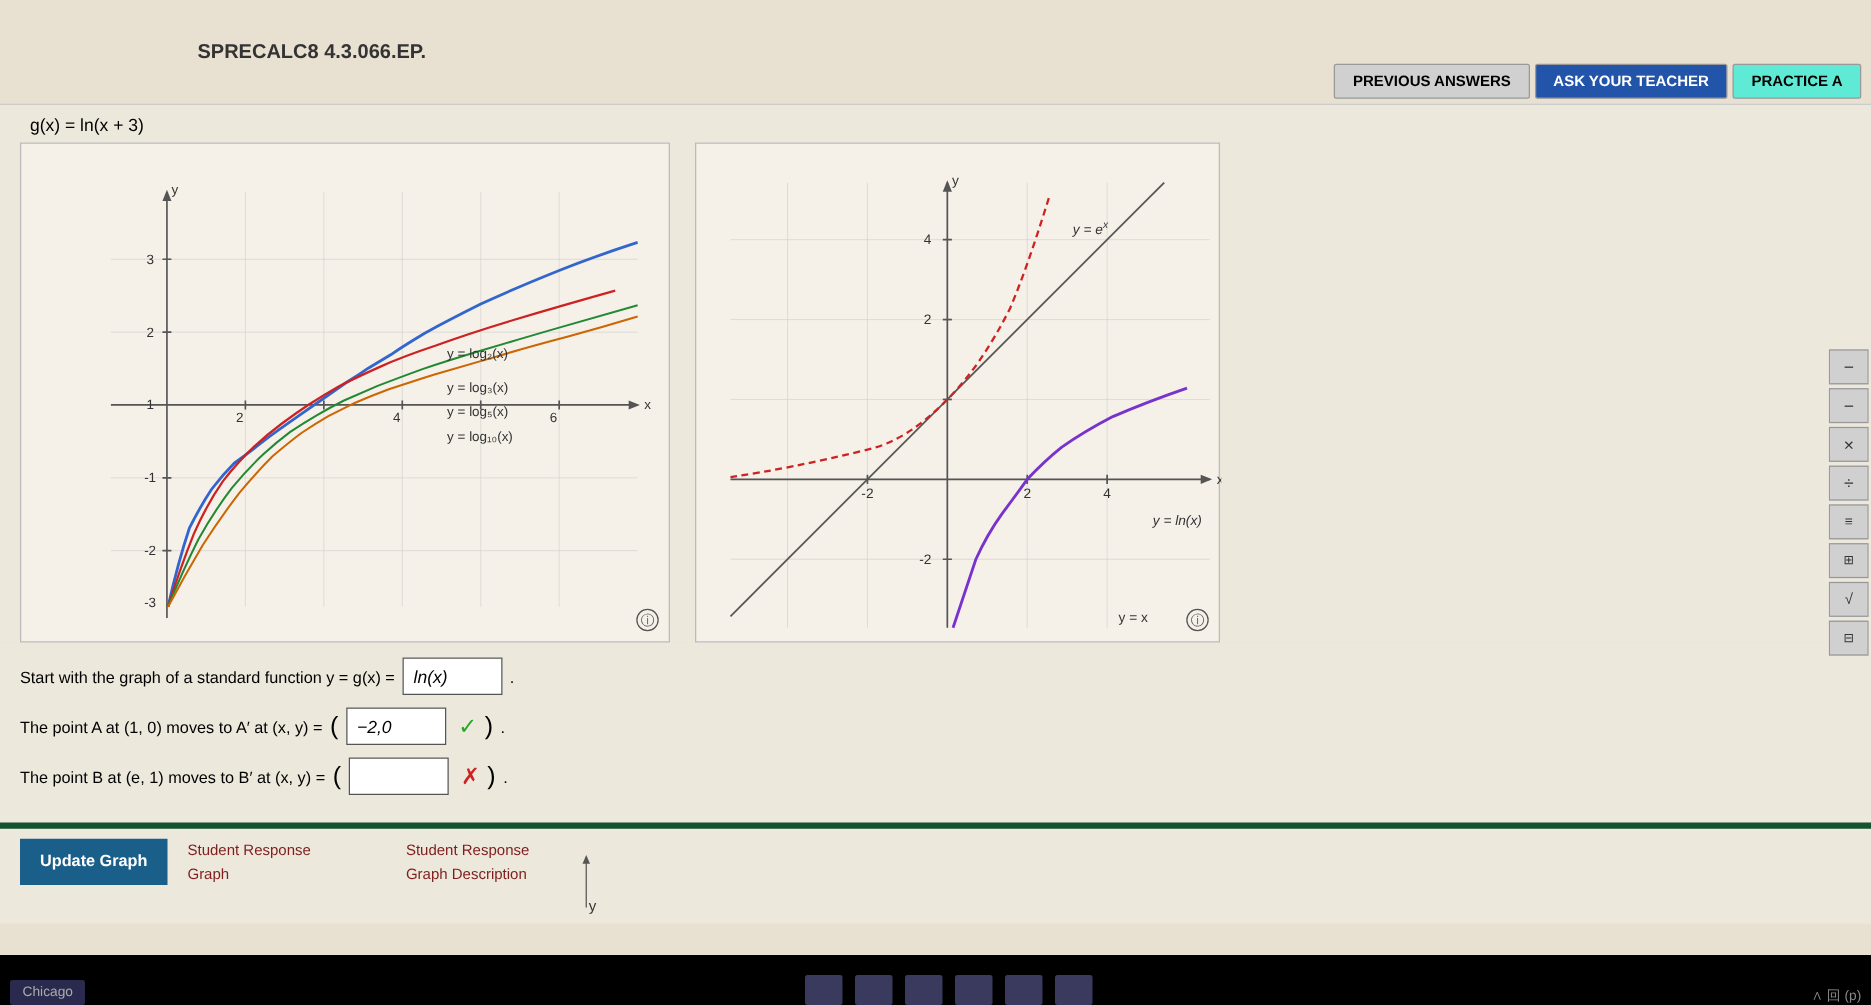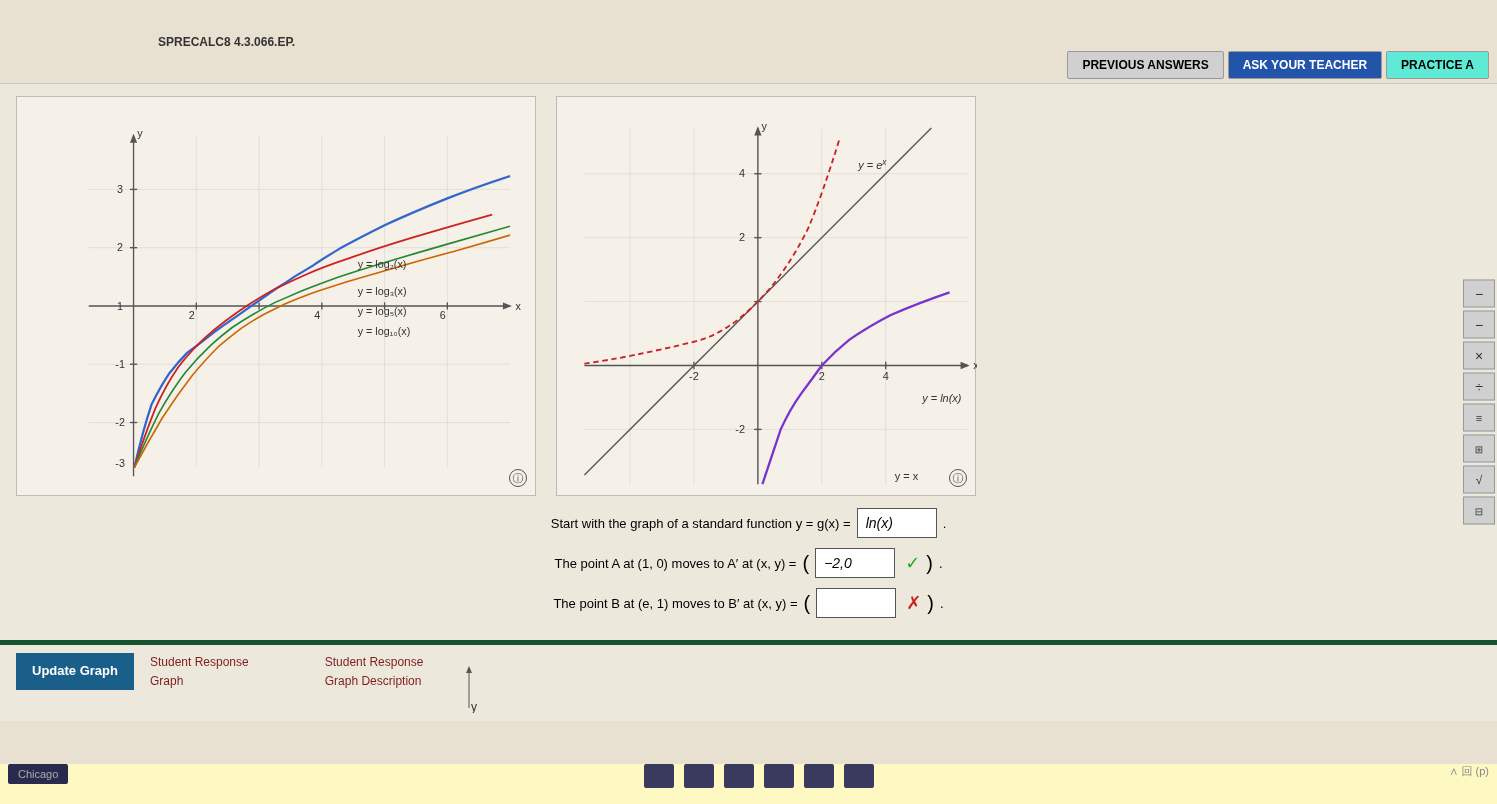--- a/index.html
+++ b/index.html
@@ -15,21 +15,21 @@
       display: flex;
       justify-content: flex-end;
       align-items: center;
       background: #e8e0d0;
       padding: 4px 8px;
       gap: 4px;
       border-bottom: 1px solid #ccc;
     }
     .top-bar-left {
       flex: 1;
-      font-size: 12px;
+      font-size: 16px;
       font-weight: bold;
       color: #333;
       padding-left: 150px;
     }
     .btn-top {
       padding: 6px 14px;
       font-size: 12px;
       font-weight: bold;
       cursor: pointer;
       border: 1px solid #999;
@@ -104,21 +104,20 @@
       padding: 12px 16px;
       background: #ede8dc;
     }
     .answer-row {
       display: flex;
       align-items: center;
       gap: 6px;
       margin-bottom: 10px;
       font-size: 13px;
       flex-wrap: nowrap;
-      justify-content: center;
     }
     .answer-box {
       border: 1px solid #555;
       background: #fff;
       padding: 4px 8px;
       font-size: 14px;
       min-width: 80px;
       height: 30px;
       display: inline-flex;
       align-items: center;
@@ -232,23 +231,23 @@
       stroke: #cc2222;
       stroke-width: 2;
       stroke-dasharray: 6,4;
     }
     .taskbar {
       position: fixed;
       bottom: 0;
       left: 0;
       right: 0;
       height: 40px;
-      background: #fef9c3;
-      display: flex;
-      align-items: flex-start;
+      background: #000000;
+      display: flex;
+      align-items: flex-end;
       padding: 0 8px;
       gap: 6px;
       margin-top: 17px;
     }
     .taskbar-item {
       background: #2a2a4e;
       color: #aaa;
       padding: 4px 10px;
       font-size: 11px;
       border-radius: 2px;
@@ -263,20 +262,21 @@
 <body>
 
 <div class="top-bar">
   <div class="top-bar-left">SPRECALC8 4.3.066.EP.</div>
   <button class="btn-top btn-prev">PREVIOUS ANSWERS</button>
   <button class="btn-top btn-ask">ASK YOUR TEACHER</button>
   <button class="btn-top btn-practice">PRACTICE A</button>
 </div>
 
 <div class="problem-area">
+  <div class="function-label">g(x) = ln(x + 3)</div>
 
   <div class="graphs-row">
 
     <div class="graph-container graph-left">
       <svg width="520" height="400" viewBox="-60 -20 580 420">
 
         <line x1="140" y1="10" x2="140" y2="380" class="grid-line"></line>
         <line x1="210" y1="10" x2="210" y2="380" class="grid-line"></line>
         <line x1="280" y1="10" x2="280" y2="380" class="grid-line"></line>
         <line x1="350" y1="10" x2="350" y2="380" class="grid-line"></line>

